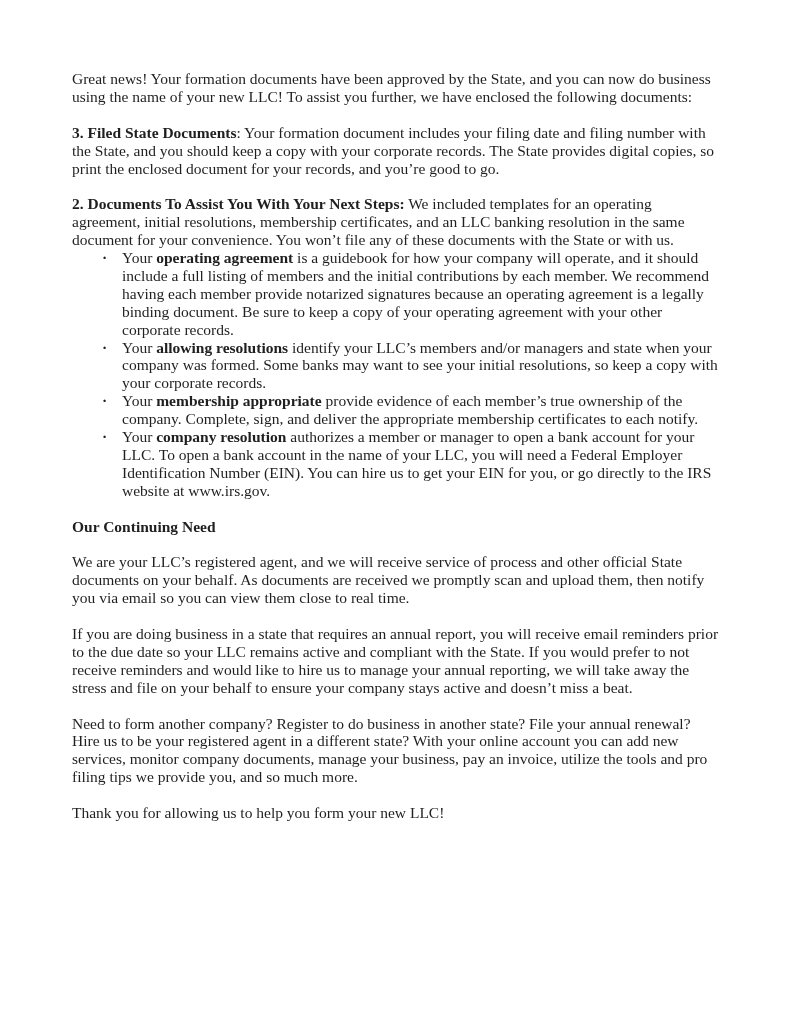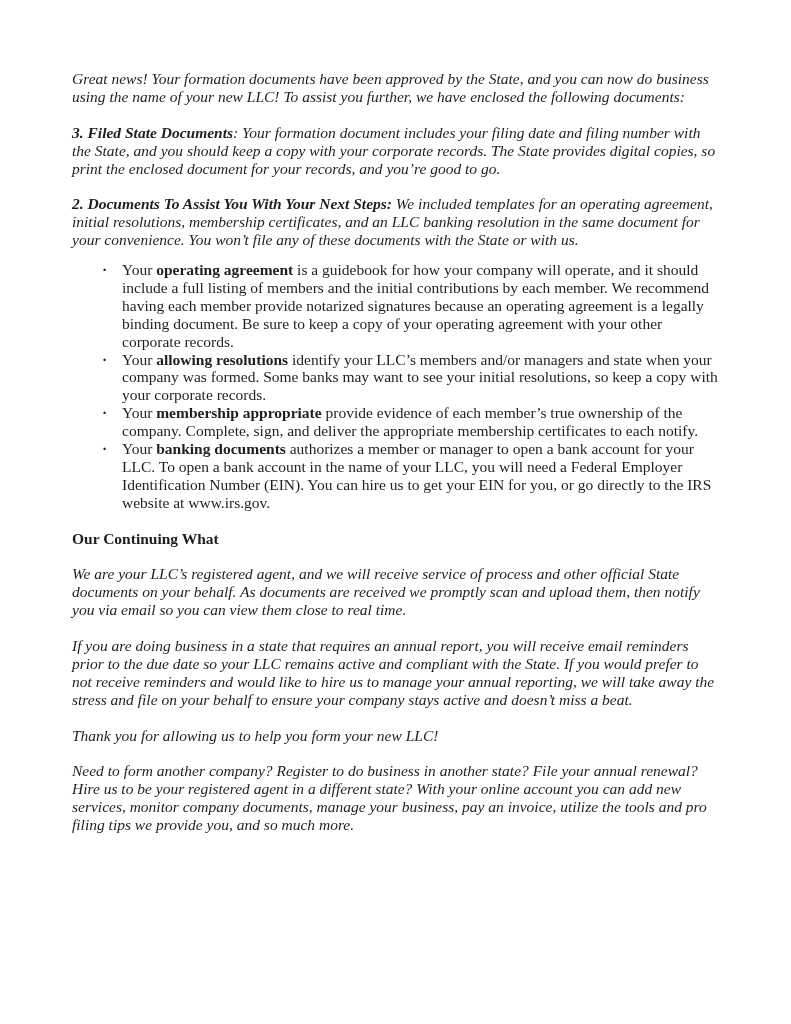--- a/index.html
+++ b/index.html
@@ -16,24 +16,23 @@
     background: #ffffff;
     font-family: "Liberation Serif", "DejaVu Serif", serif;
     font-size: 15.5px;
     line-height: 17.9px;
     color: #1f1f1f;
     text-align: left;
     overflow: hidden;
   }
   .para {
     margin: 0 0 17.9px 0;
-    font-style: italic;
   }
   .para.tight {
-    margin-bottom: 12px;
+    margin-bottom: 0;
   }
   .heading {
     font-weight: bold;
     margin: 0 0 17.9px 0;
   }
   strong { font-weight: bold; }
   ul.bullets {
     list-style: none;
     margin: 0 0 17.9px 0;
     padding: 0;
@@ -61,28 +60,28 @@
   <p class="para tight"><strong>2. Documents To Assist You With Your Next Steps:</strong><span> We included templates for an operating agreement, initial resolutions, membership certificates, and an LLC banking resolution in the same document for your convenience. You won’t file any of these documents with the State or with us.</span></p>
 
   <ul class="bullets">
 
     <li><span class="bullet-marker">·</span><span>Your </span><strong>operating agreement</strong><span> is a guidebook for how your company will operate, and it should include a full listing of members and the initial contributions by each member. We recommend having each member provide notarized signatures because an operating agreement is a legally binding document. Be sure to keep a copy of your operating agreement with your other corporate records.</span></li>
 
     <li><span class="bullet-marker">·</span><span>Your </span><strong>allowing resolutions</strong><span> identify your LLC’s members and/or managers and state when your company was formed. Some banks may want to see your initial resolutions, so keep a copy with your corporate records.</span></li>
 
     <li><span class="bullet-marker">·</span><span>Your </span><strong>membership appropriate</strong><span> provide evidence of each member’s true ownership of the company. Complete, sign, and deliver the appropriate membership certificates to each notify.</span></li>
 
-    <li><span class="bullet-marker">·</span><span>Your </span><strong>banking documents</strong><span> authorizes a member or manager to open a bank account for your LLC. To open a bank account in the name of your LLC, you will need a Federal Employer Identification Number (EIN). You can hire us to get your EIN for you, or go directly to the IRS website at www.irs.gov.</span></li>
+    <li><span class="bullet-marker">·</span><span>Your </span><strong>company resolution</strong><span> authorizes a member or manager to open a bank account for your LLC. To open a bank account in the name of your LLC, you will need a Federal Employer Identification Number (EIN). You can hire us to get your EIN for you, or go directly to the IRS website at www.irs.gov.</span></li>
 
   </ul>
 
-  <p class="heading">Our Continuing What</p>
+  <p class="heading">Our Continuing Need</p>
 
   <p class="para"><span>We are your LLC’s registered agent, and we will receive service of process and other official State documents on your behalf. As documents are received we promptly scan and upload them, then notify you via email so you can view them close to real time.</span></p>
 
   <p class="para"><span>If you are doing business in a state that requires an annual report, you will receive email reminders prior to the due date so your LLC remains active and compliant with the State. If you would prefer to not receive reminders and would like to hire us to manage your annual reporting, we will take away the stress and file on your behalf to ensure your company stays active and doesn’t miss a beat.</span></p>
 
 
+  <p class="para"><span>Need to form another company? Register to do business in another state? File your annual renewal? Hire us to be your registered agent in a different state? With your online account you can add new services, monitor company documents, manage your business, pay an invoice, utilize the tools and pro filing tips we provide you, and so much more.</span></p>
+
   <p class="para"><span>Thank you for allowing us to help you form your new LLC!</span></p>
-
-  <p class="para"><span>Need to form another company? Register to do business in another state? File your annual renewal? Hire us to be your registered agent in a different state? With your online account you can add new services, monitor company documents, manage your business, pay an invoice, utilize the tools and pro filing tips we provide you, and so much more.</span></p>
 
 </div>
 
 </body></html>

